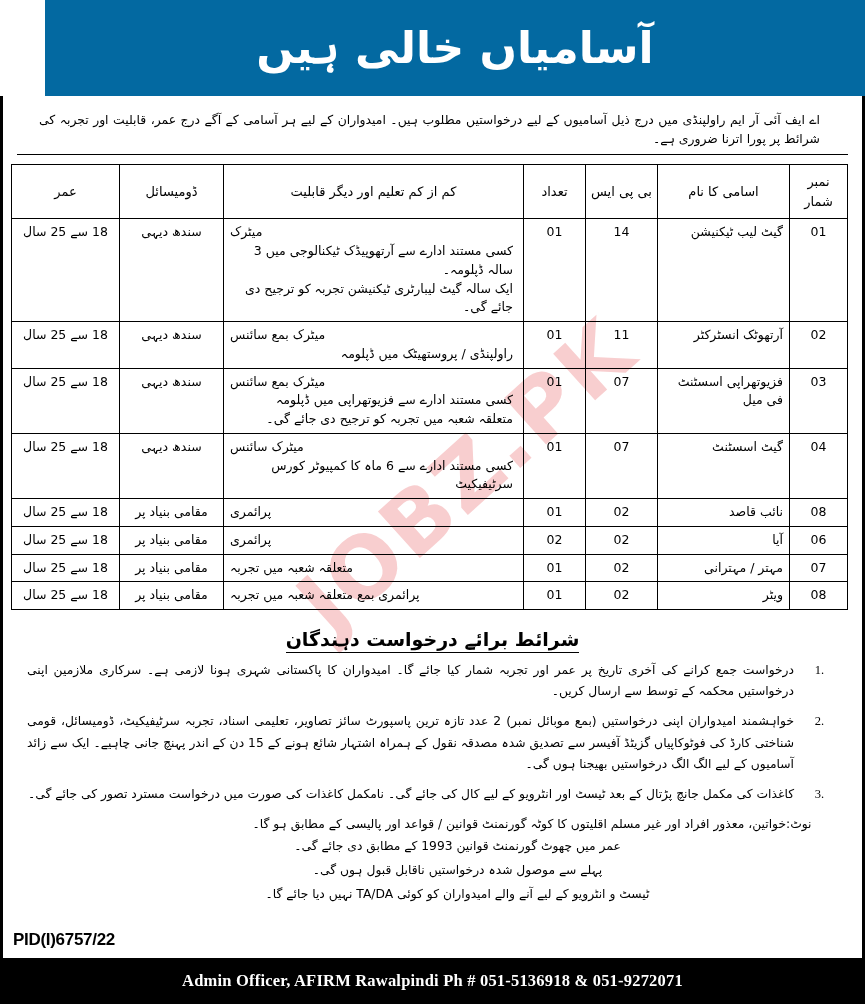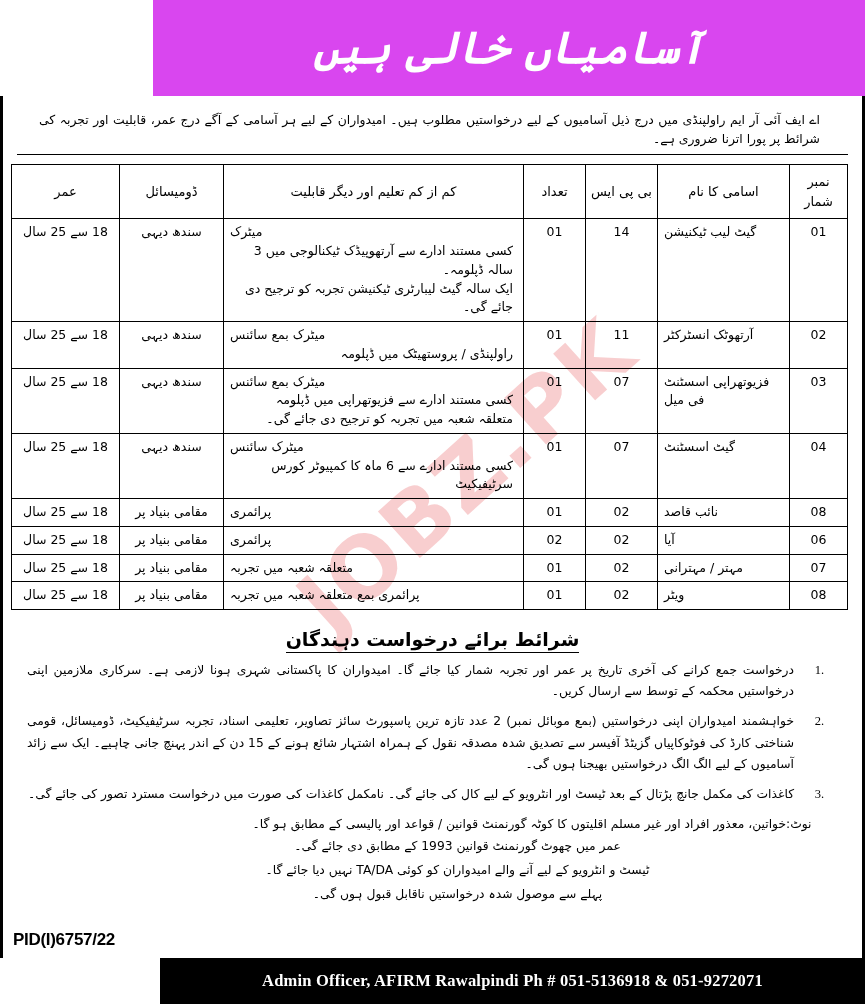--- a/index.html
+++ b/index.html
@@ -17,27 +17,26 @@
     position: relative;
     width: 865px;
     height: 1004px;
     background: #ffffff;
     overflow: hidden;
   }
 
   
   .title-banner {
     position: relative;
-    width: 712px;
+    width: 820px;
     height: 96px;
-    background: #d946ef;
+    background: #0369a1;
     display: flex;
     align-items: center;
     justify-content: center;
-    font-style: italic;
   }
   .title-banner .title-text {
     color: #ffffff;
     font-size: 44px;
     font-weight: bold;
     letter-spacing: 1px;
     line-height: 1.1;
     direction: rtl;
     text-align: center;
     font-family: "DejaVu Sans", "Liberation Sans", sans-serif;
@@ -119,21 +118,21 @@
   
   .c-sr    { width: 58px;  text-align: center; }
   .c-post  { width: 132px; text-align: center; }
   .c-bps   { width: 72px;  text-align: center; }
   .c-count { width: 62px;  text-align: center; }
   .c-edu   { width: 300px; text-align: right; }
   .c-dom   { width: 104px; text-align: center; }
   .c-age   { width: 108px; text-align: center; }
 
   td.c-sr, td.c-bps, td.c-count { text-align: center; font-family: "Liberation Serif", serif; font-size: 14px; }
-  td.c-post { text-align: left; }
+  td.c-post { text-align: right; }
   td.c-dom, td.c-age { text-align: center; font-size: 12px; white-space: nowrap; }
 
   .edu-line { display: block; }
   .edu-line.first { text-align: left; }
   .edu-line.rest  { text-align: right; padding-right: 4px; }
 
   .post-line { display: block; }
 
   
   .cond-heading {
@@ -227,21 +226,21 @@
     direction: ltr;
     font-size: 17px;
     font-weight: bold;
     font-family: Liberation Sans, sans-serif;
     letter-spacing: -0.3px;
     z-index: 9;
   }
 
   
   .footer-bar {
-    width: 705px;
+    width: 865px;
     height: 46px;
     background: #000000;
     display: flex;
     align-items: center;
     justify-content: center;
     direction: ltr;
   }
   .footer-bar .footer-text {
     color: #ffffff;
     font-size: 16.5px;
@@ -413,22 +412,22 @@
 
     <div class="note-block">
       <div class="note-row">
         <div class="note-label">نوٹ:</div>
         <div class="note-body">خواتین، معذور افراد اور غیر مسلم اقلیتوں کا کوٹہ گورنمنٹ قوانین / قواعد اور پالیسی کے مطابق ہو گا۔</div>
       </div>
     </div>
 
     <div class="note-extra" id="note-extra">
         <div>عمر میں چھوٹ گورنمنٹ قوانین 1993 کے مطابق دی جائے گی۔</div>
+        <div>پہلے سے موصول شدہ درخواستیں ناقابل قبول ہوں گی۔</div>
         <div>ٹیسٹ و انٹرویو کے لیے آنے والے امیدواران کو کوئی TA/DA نہیں دیا جائے گا۔</div>
-        <div>پہلے سے موصول شدہ درخواستیں ناقابل قبول ہوں گی۔</div>
       </div>
 
     <div class="pid">PID(I)6757/22</div>
 
   </div>
 
   <div class="footer-bar">
     <div class="footer-text">Admin Officer, AFIRM Rawalpindi Ph # 051-5136918 &amp; 051-9272071</div>
   </div>
 

